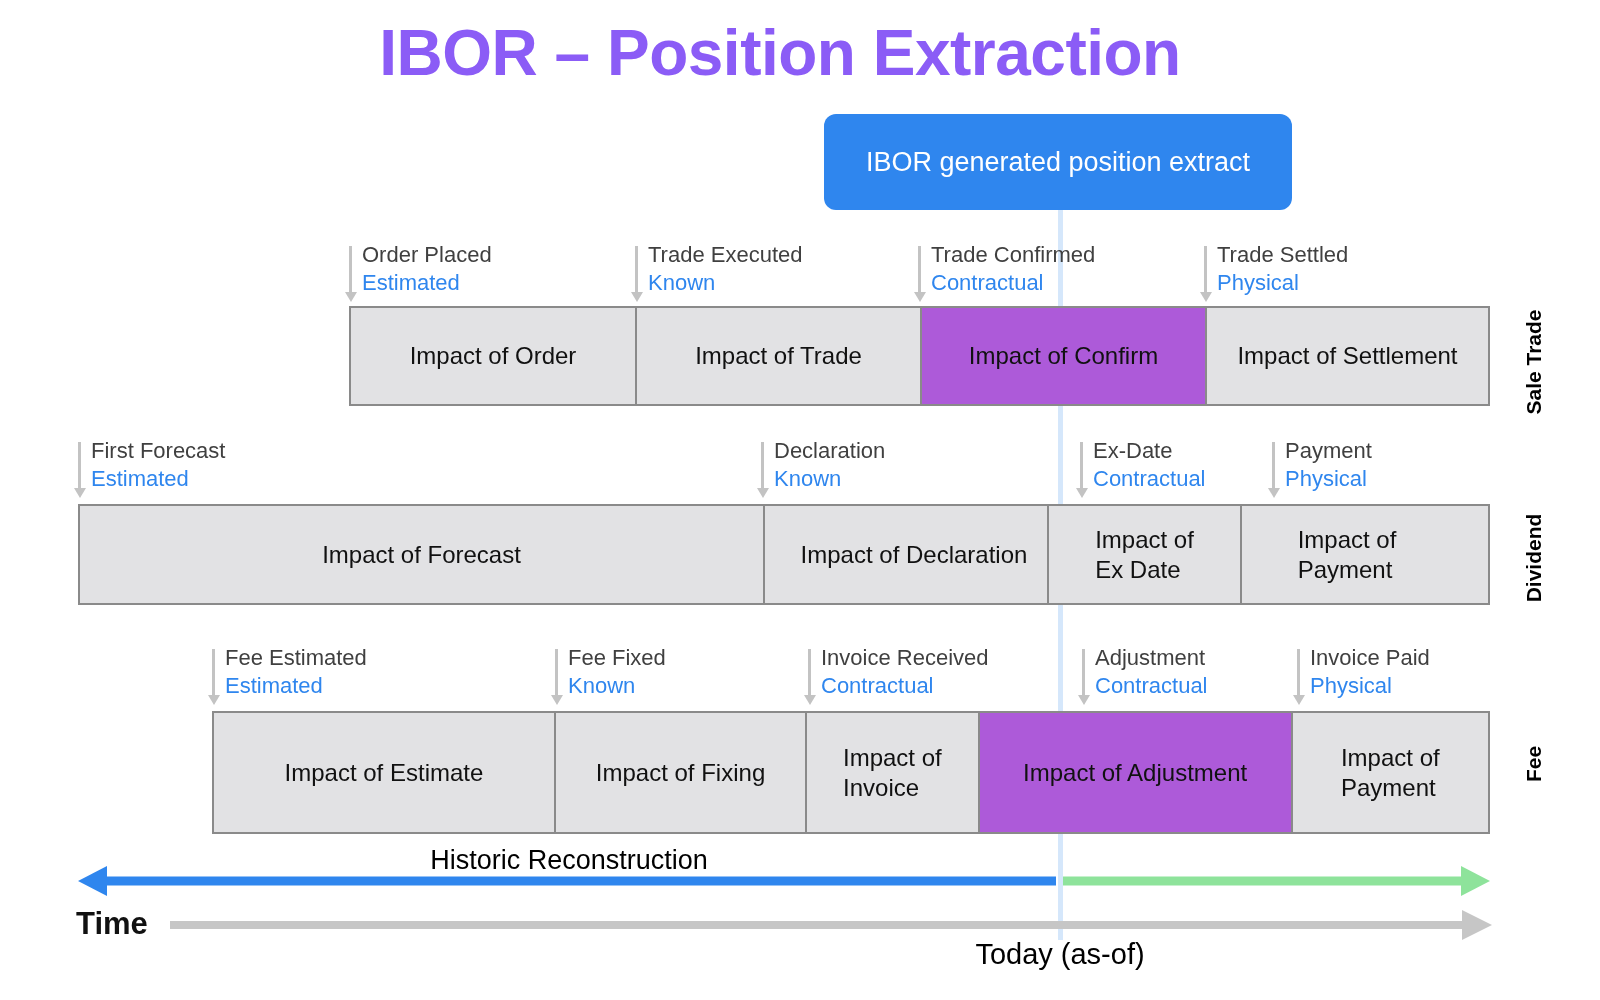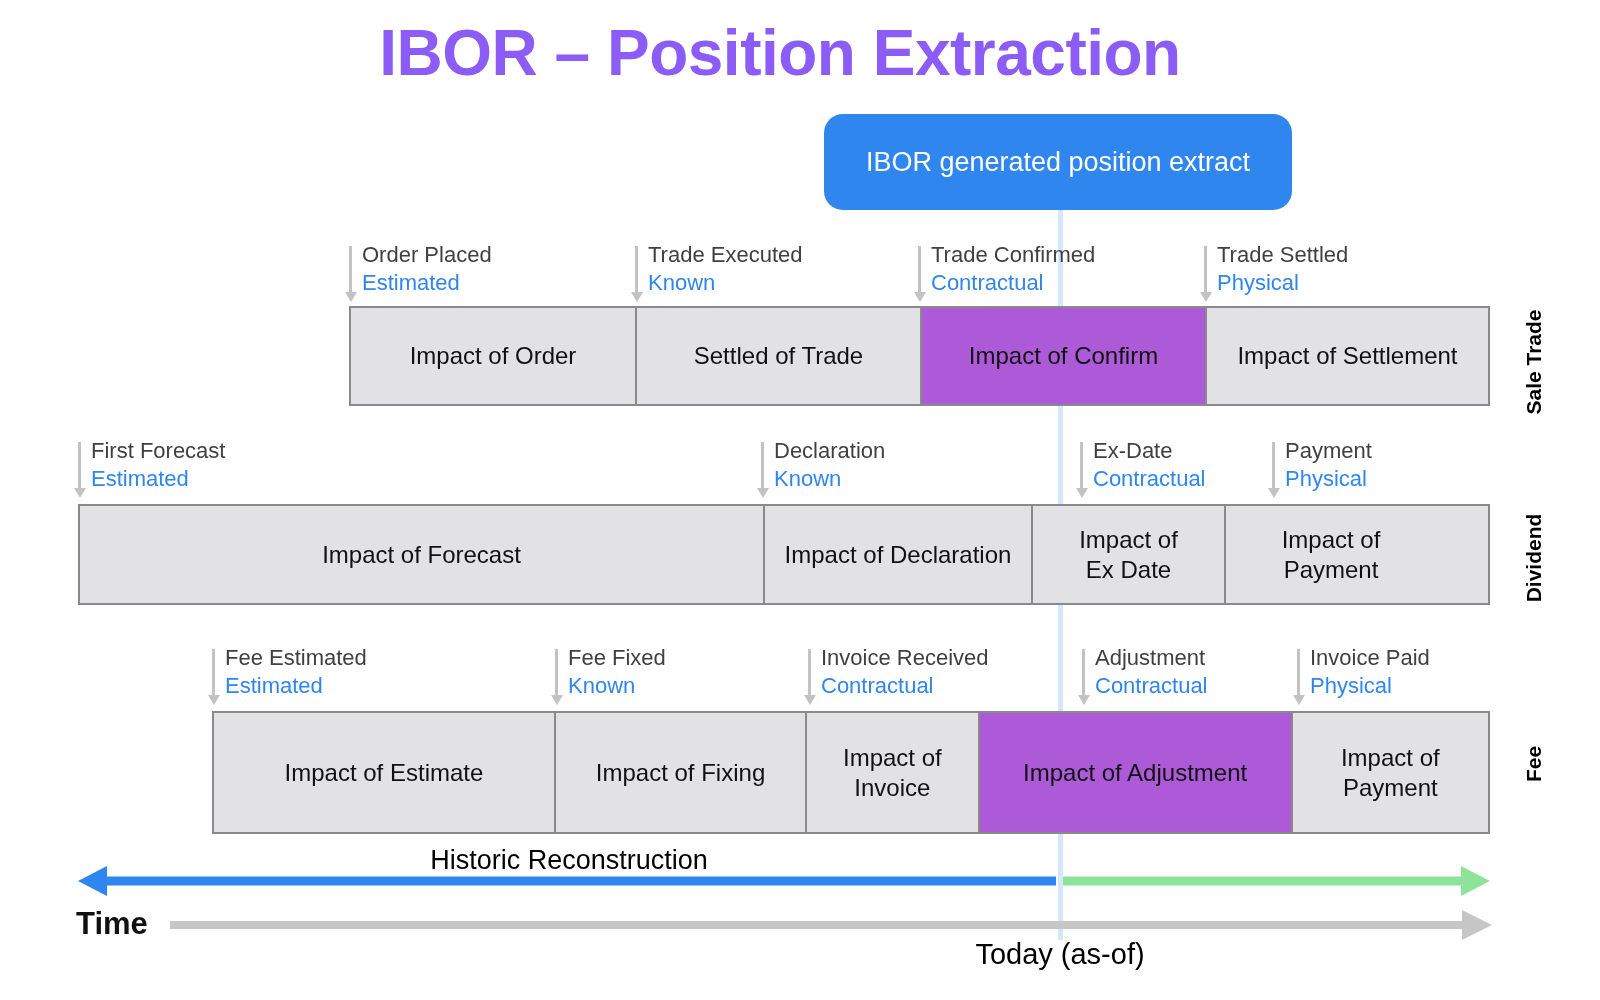--- a/index.html
+++ b/index.html
@@ -46,21 +46,21 @@
   }
 
   
   .callout {
     position: absolute;
     left: 824px;
     top: 114px;
     width: 468px;
     height: 96px;
     background: #2f86ee;
-    border-radius: 19px;
+    border-radius: 12px;
     color: #ffffff;
     font-size: 27px;
     line-height: 36px;
     text-align: center;
     display: flex;
     align-items: center;
     justify-content: center;
     box-sizing: border-box;
     padding: 0 10px;
   }
@@ -113,21 +113,20 @@
     border: 2px solid #8a8a8a;
     box-sizing: border-box;
     background: #e2e2e4;
   }
   .seg {
     box-sizing: border-box;
     border-right: 2px solid #8a8a8a;
     display: flex;
     align-items: center;
     justify-content: center;
-    text-align: center;
     font-size: 24px;
     color: #111111;
     line-height: 30px;
     background: #e2e2e4;
     padding: 16px 4px;
   }
   .seg:last-child { border-right: none; }
   .seg.purple { background: #ad5ad9; }
 
   
@@ -203,21 +202,21 @@
   </div>
   <div class="marker" style="left:1204px; top:242px;">
     <div class="arrow-stem"></div>
     <div class="arrow-head"></div>
     <div class="m-name">Trade Settled</div>
     <div class="m-state">Physical</div>
   </div>
 
   <div class="band" style="left:349px; top:306px; width:1141px;">
     <div class="seg" style="width:286px;">Impact of Order</div>
-    <div class="seg" style="width:285px;">Settled of Trade</div>
+    <div class="seg" style="width:285px;">Impact of Trade</div>
     <div class="seg purple" style="width:285px;">Impact of Confirm</div>
     <div class="seg" style="width:281px;">Impact of Settlement</div>
   </div>
 
   <div class="cat-label" style="left:1474px; top:350px; width:120px; transform:rotate(-90deg);">Sale Trade</div>
 
   <div class="marker" style="left:78px; top:438px;">
     <div class="arrow-stem"></div>
     <div class="arrow-head"></div>
     <div class="m-name">First Forecast</div>
@@ -237,21 +236,21 @@
   </div>
   <div class="marker" style="left:1272px; top:438px;">
     <div class="arrow-stem"></div>
     <div class="arrow-head"></div>
     <div class="m-name">Payment</div>
     <div class="m-state">Physical</div>
   </div>
 
   <div class="band" style="left:78px; top:504px; width:1412px; height:101px;">
     <div class="seg" style="width:685px;">Impact of Forecast</div>
-    <div class="seg" style="width:268px;">Impact of Declaration</div>
+    <div class="seg" style="width:268px;margin-left:16px;">Impact of Declaration</div>
     <div class="seg" style="width:193px; white-space:pre-line;">Impact of
 Ex Date</div>
     <div class="seg" style="width:210px; white-space:pre-line;">Impact of
 Payment</div>
   </div>
 
   <div class="cat-label" style="left:1474px; top:546px; width:120px; transform:rotate(-90deg);">Dividend</div>
 
   <div class="marker" style="left:212px; top:645px;">
     <div class="arrow-stem"></div>

